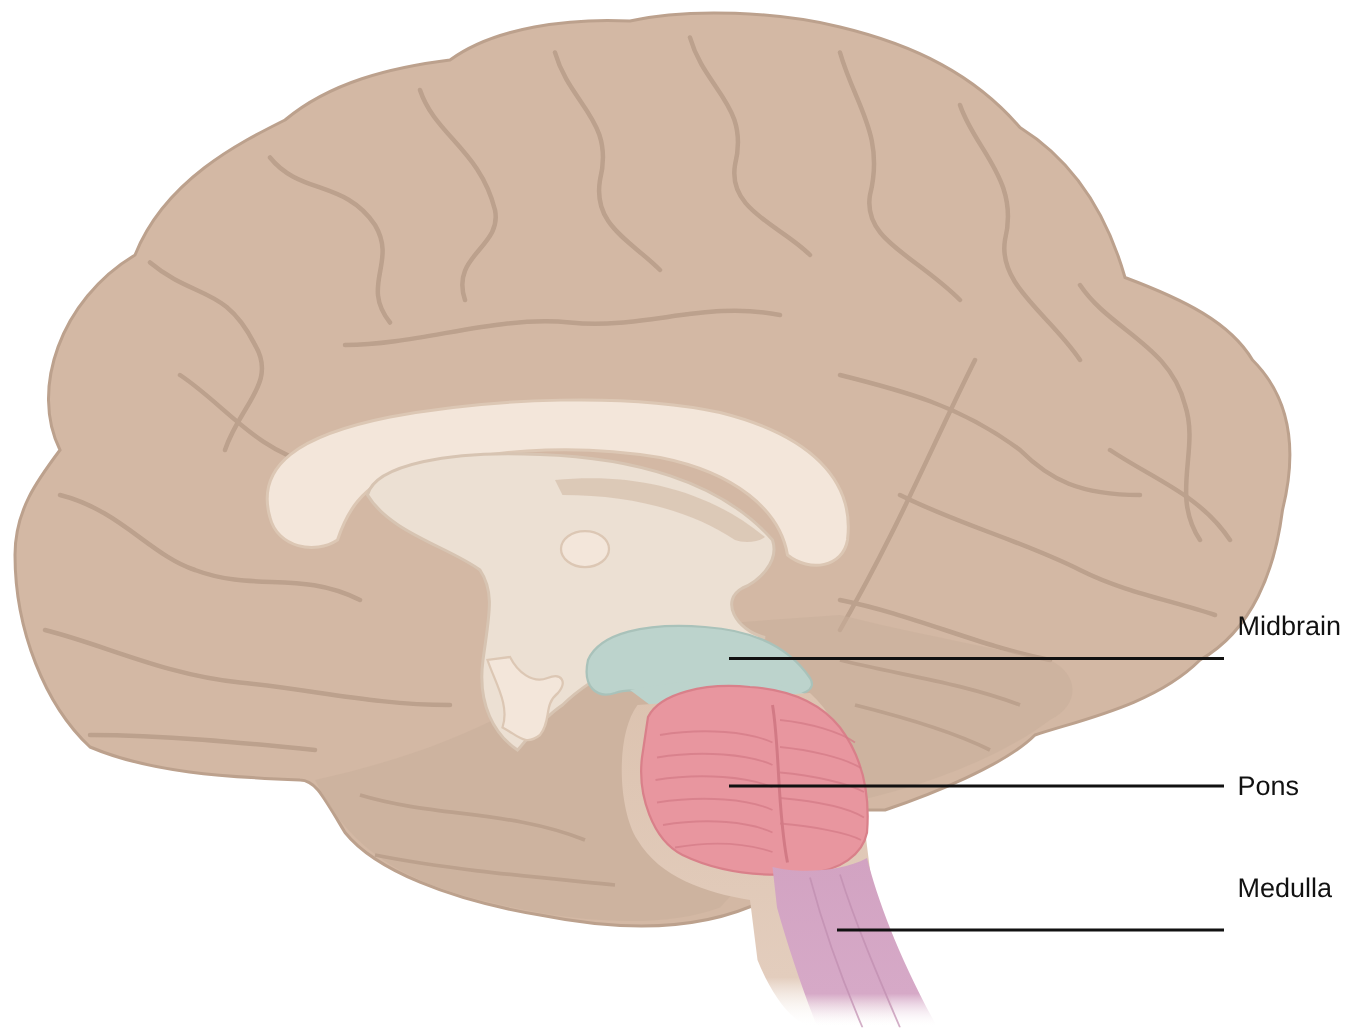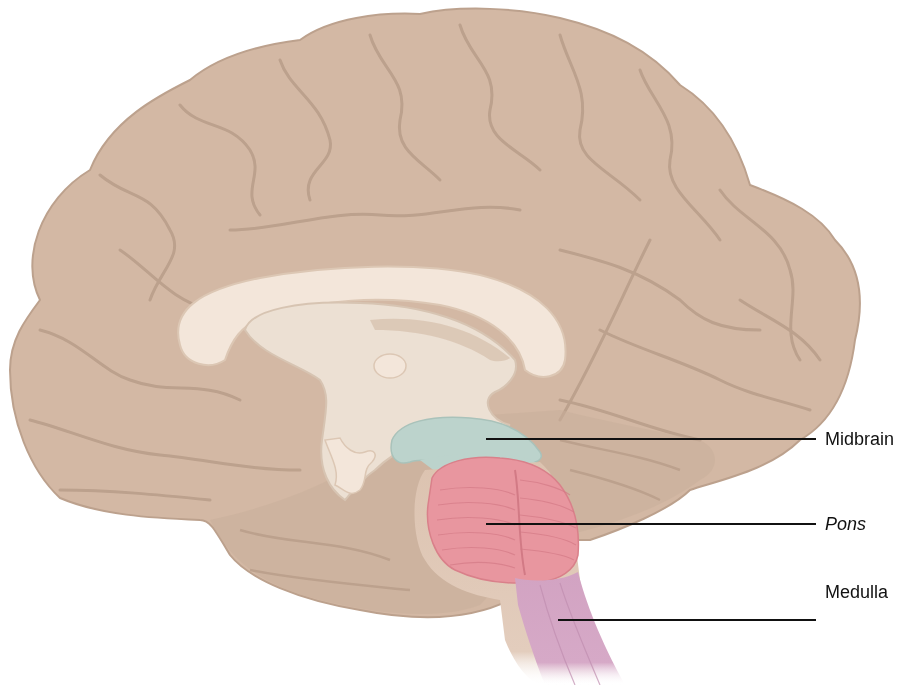--- a/index.html
+++ b/index.html
@@ -97,15 +97,15 @@
     <path d="M560,583 C570,615 585,650 600,685"></path>
   </g>
 
   <g stroke="#111111" stroke-width="2">
     <line x1="486" y1="439" x2="816" y2="439"></line>
     <line x1="486" y1="524" x2="816" y2="524"></line>
     <line x1="558" y1="620" x2="816" y2="620"></line>
   </g>
 </svg>
 
-<div class="label" style="left:825px; top:430px;">Midbrain</div>
-<div class="label" style="left:825px; top:515px;font-style:italic;">Pons</div>
+<div class="label" style="left:825px; top:408px;">Midbrain</div>
+<div class="label" style="left:825px; top:515px;">Pons</div>
 <div class="label" style="left:825px; top:583px;">Medulla</div>
 
 </body></html>

